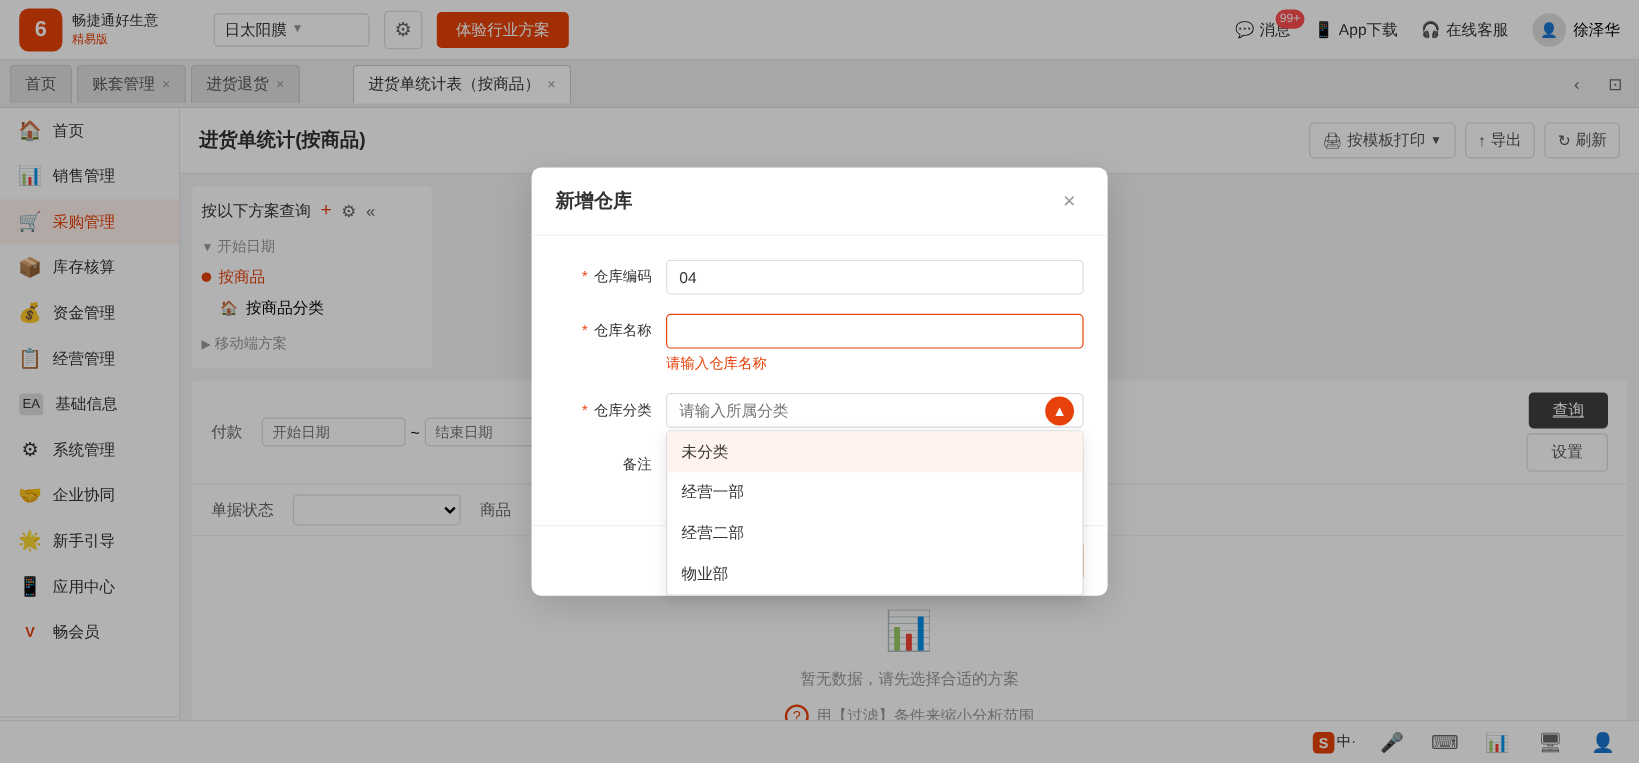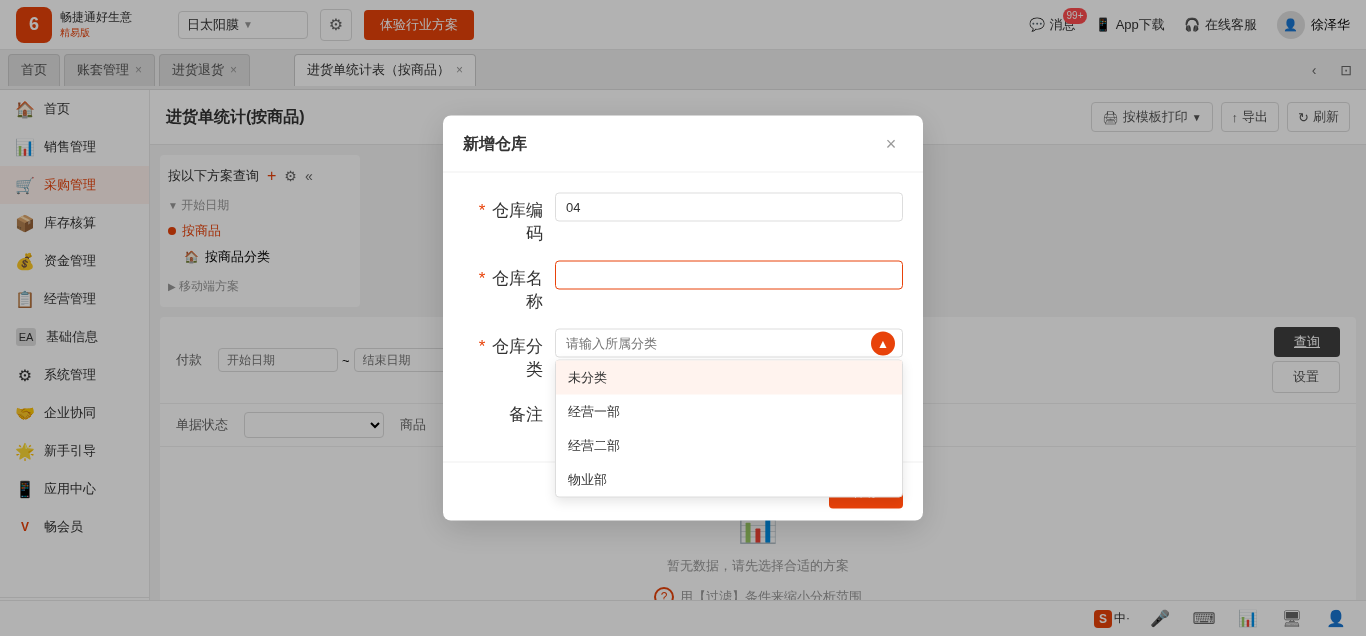--- a/index.html
+++ b/index.html
@@ -289,21 +289,21 @@
       display: flex; align-items: center; justify-content: center;
     }
     .modal-body { padding: 20px; }
     .form-row {
       display: flex;
       align-items: flex-start;
       margin-bottom: 16px;
       gap: 12px;
     }
     .form-label {
-      font-size: 17px;
+      font-size: 12px;
       color: #333;
       width: 80px;
       flex-shrink: 0;
       padding-top: 6px;
       text-align: right;
     }
     .form-label .required { color: #e8420a; margin-right: 2px; }
     .form-control-wrap { flex: 1; position: relative; }
     .form-control {
       width: 100%;
@@ -671,20 +671,21 @@
       </div>
     </div>
 
     <div class="form-row">
       <label class="form-label">
         <span class="required">*</span>
         <span>仓库名称</span>
       </label>
       <div class="form-control-wrap">
         <input class="form-control error" type="text" style="">
+        <div class="error-msg">请输入仓库名称</div>
       </div>
     </div>
 
     <div class="form-row">
       <label class="form-label">
         <span class="required">*</span>
         <span>仓库分类</span>
       </label>
       <div class="form-control-wrap" style="position:relative;">
         <input class="form-control" type="text" style="padding-right: 40px;" placeholder="请输入所属分类">

